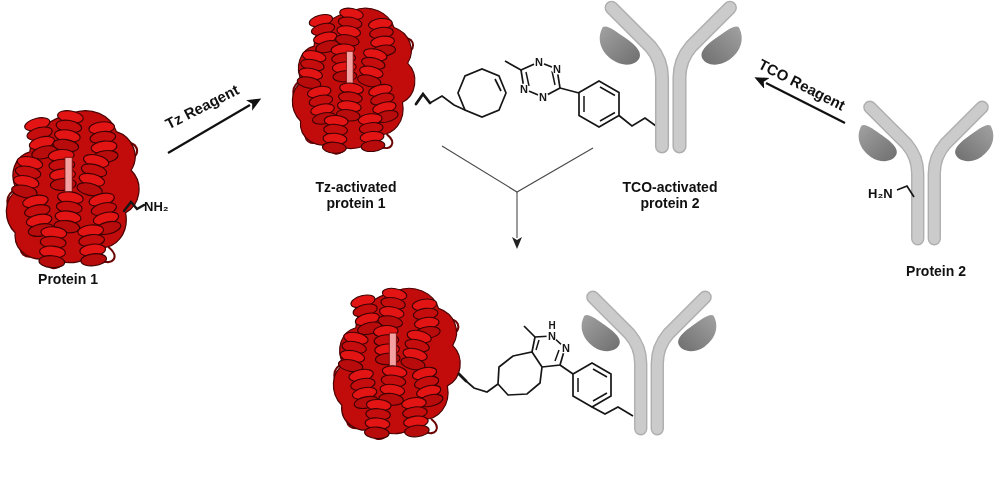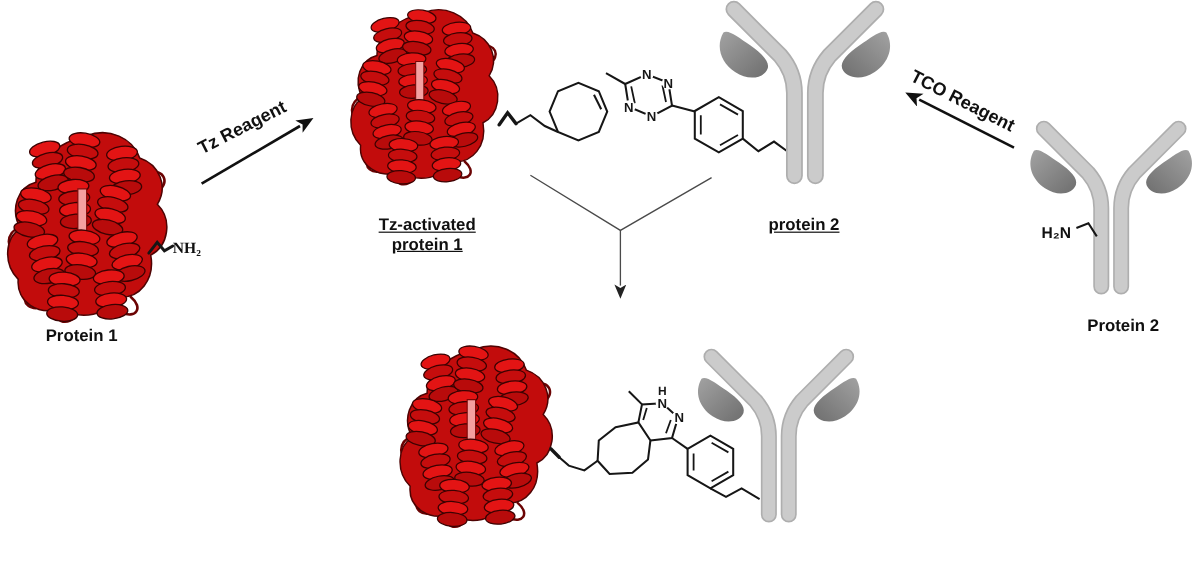--- a/index.html
+++ b/index.html
@@ -12,29 +12,29 @@
   }
   #art{position:absolute;left:0;top:0;}
   .lbl{
     position:absolute;
     font-family:"Liberation Sans",sans-serif;
     font-weight:bold;
     color:#101010;
     text-align:center;
     white-space:nowrap;
   }
-  .lbl .line{white-space:nowrap;text-decoration:underline;}
+  .lbl .line{white-space:nowrap;}
   #lbl-protein1{left:8px;top:271px;width:120px;font-size:14px;}
   #lbl-tz-act{left:286px;top:179px;width:140px;font-size:14px;line-height:16px;}
   #lbl-tco-act{left:600px;top:179px;width:140px;font-size:14px;line-height:16px;}
   #lbl-protein2{left:876px;top:263px;width:120px;font-size:14px;}
   #lbl-cross{left:455px;top:448px;width:140px;font-size:14px;line-height:17px;}
   #lbl-tz-arrow{left:146px;top:98px;width:112px;font-size:15px;transform:rotate(-27deg);}
   #lbl-tco-arrow{left:740px;top:76px;width:124px;font-size:15px;transform:rotate(27deg);}
-  #lbl-nh2{left:144px;top:199px;width:44px;font-size:13px;text-align:left;font-family:Liberation Serif, serif;}
+  #lbl-nh2{left:144px;top:199px;width:44px;font-size:13px;text-align:left;}
   #lbl-h2n{left:868px;top:186px;width:68px;font-size:13px;text-align:left;}
   .chemtxt{
     font-family:"Liberation Sans",sans-serif;
     font-weight:bold;font-size:11px;
     fill:#161616;
     text-anchor:middle;
   }
   .chemtxt.small{font-size:10px;}
 </style>
 </head>
@@ -177,20 +177,21 @@
 </svg>
 
 <div class="lbl" id="lbl-protein1">Protein 1</div>
 
 <div class="lbl" id="lbl-tz-act">
   <div class="line">Tz-activated</div>
   <div class="line">protein 1</div>
 </div>
 
 <div class="lbl" id="lbl-tco-act">
+  <div class="line">TCO-activated</div>
   <div class="line">protein 2</div>
 </div>
 
 <div class="lbl" id="lbl-protein2">Protein 2</div>
 
 
 <div class="lbl" id="lbl-tz-arrow">Tz Reagent</div>
 
 <div class="lbl" id="lbl-tco-arrow">TCO Reagent</div>
 

